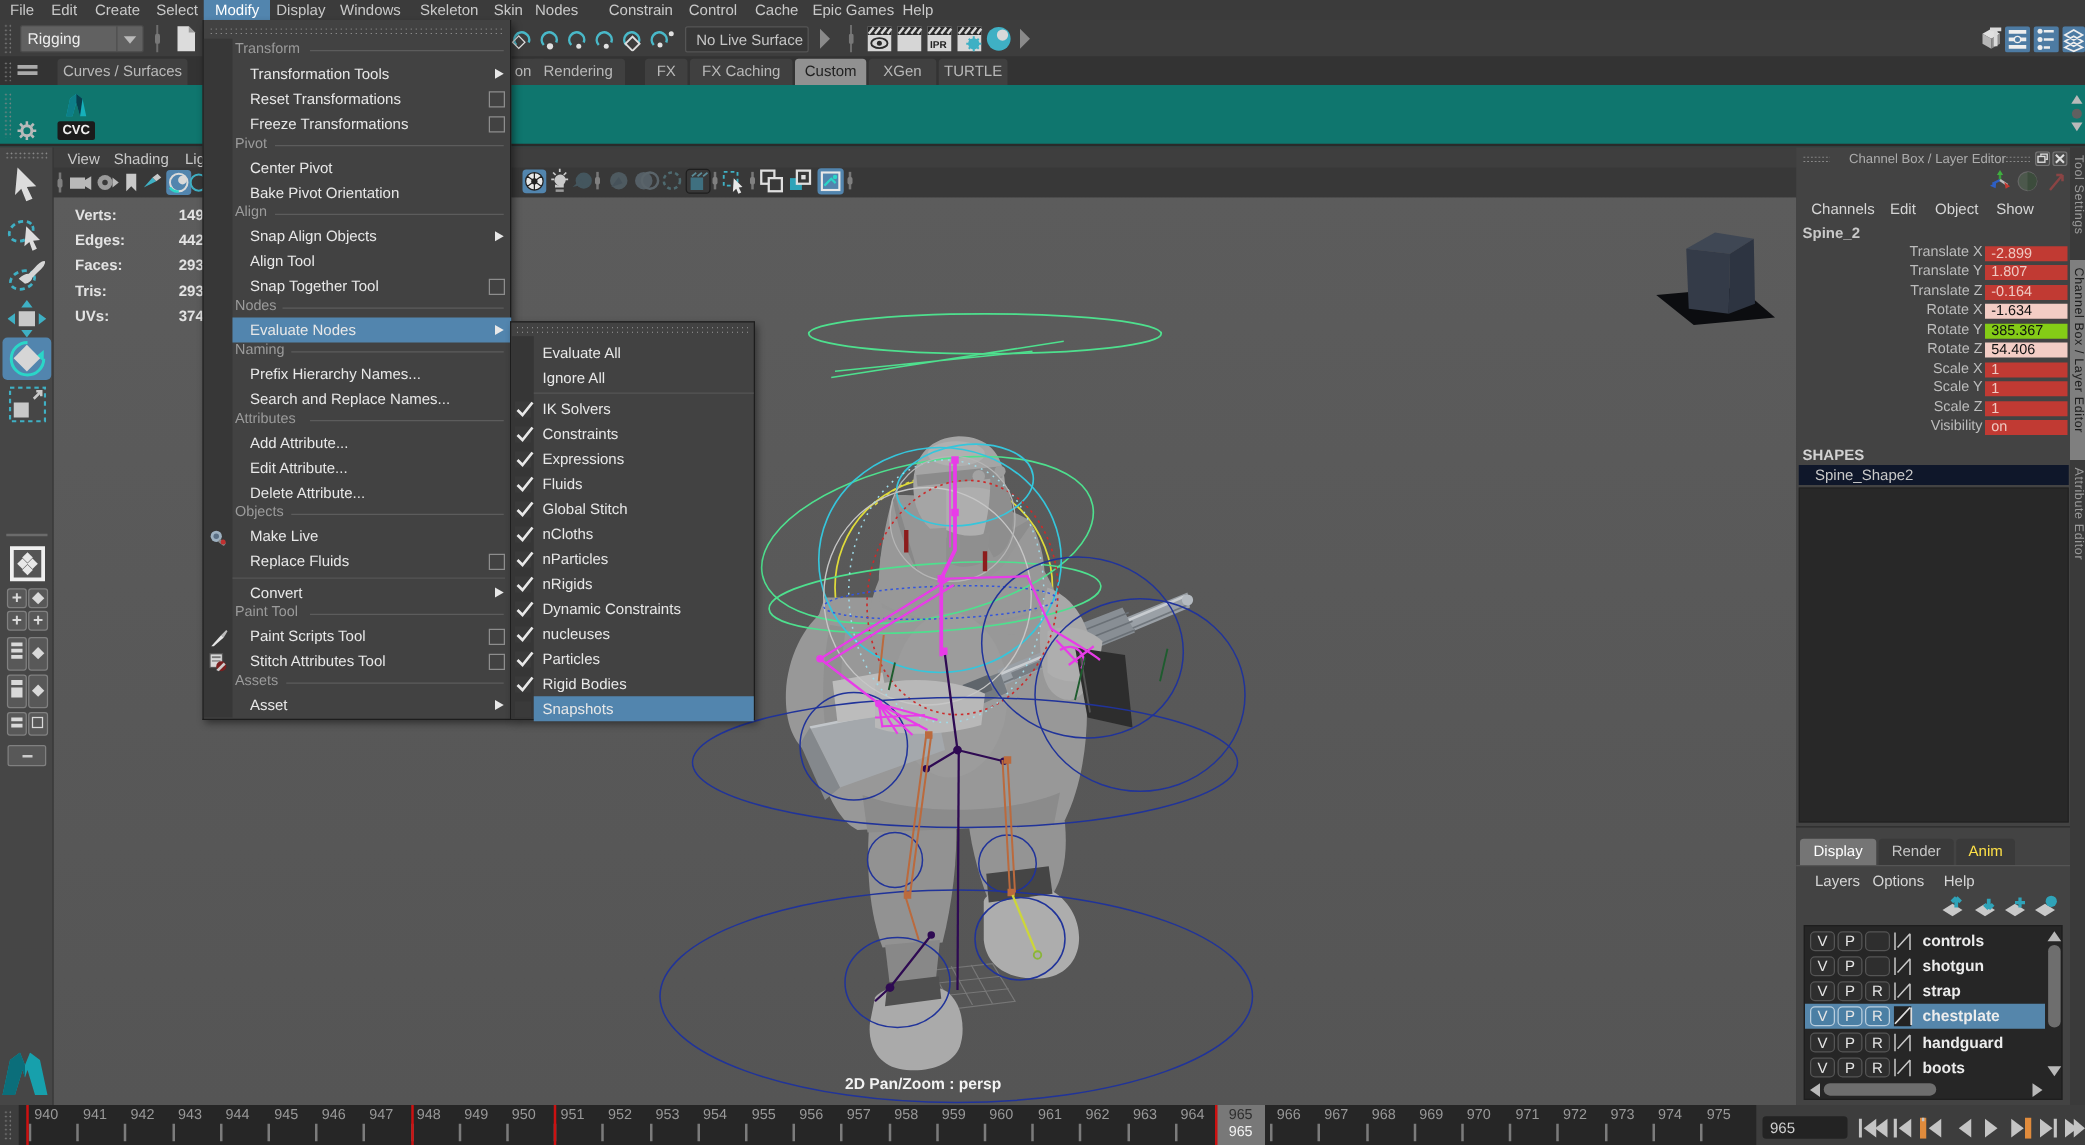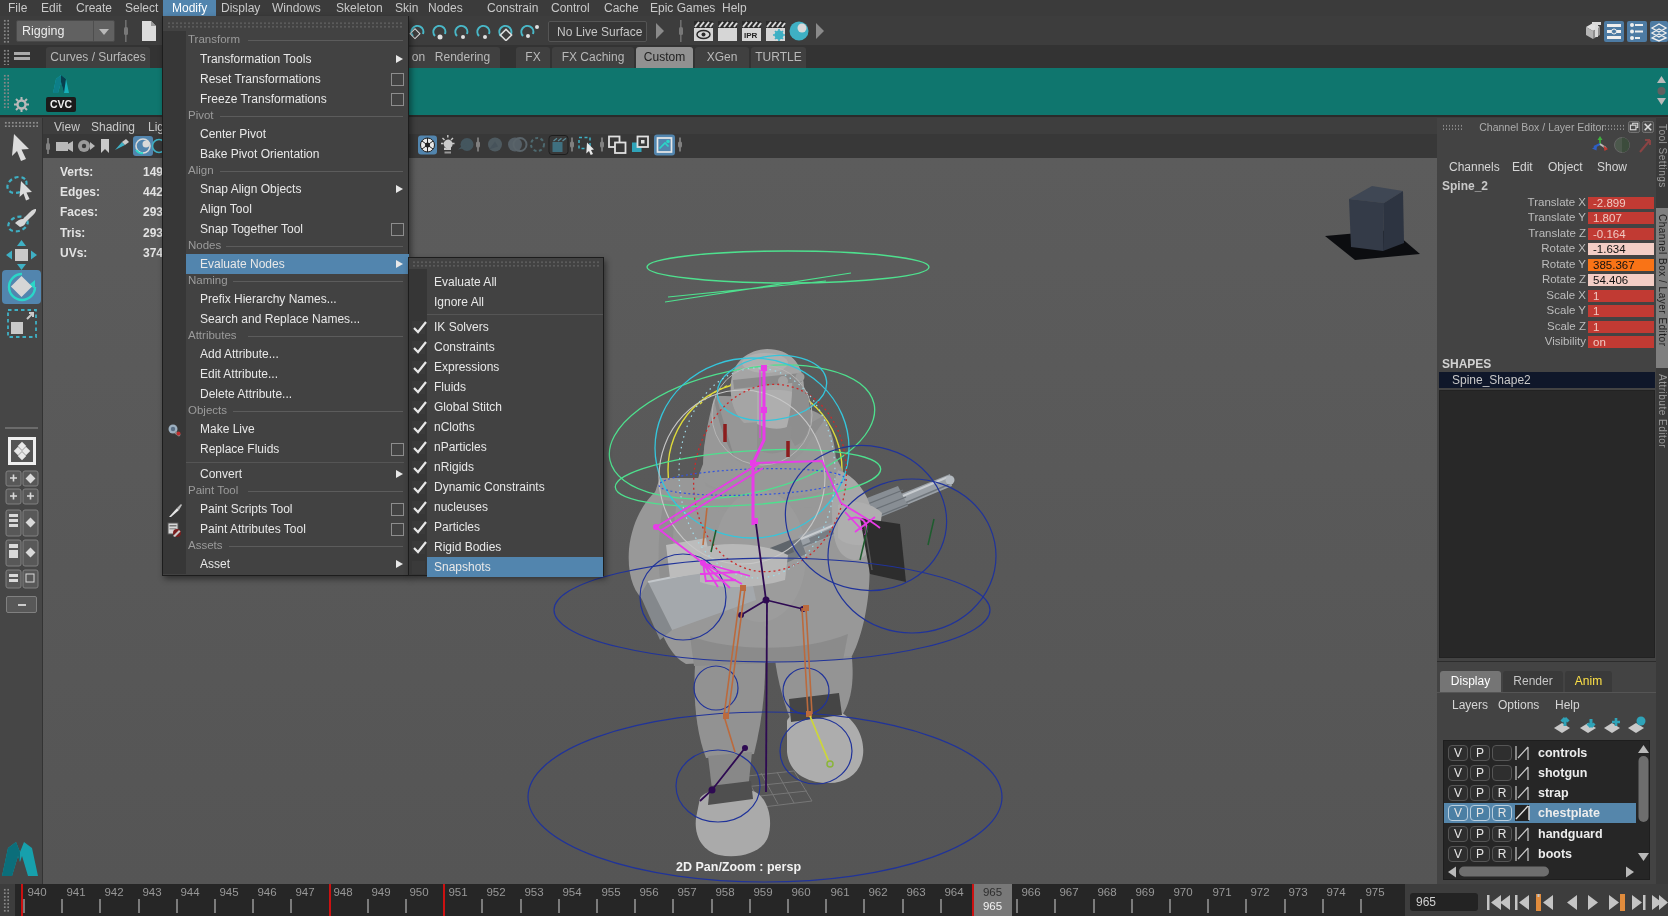--- a/index.html
+++ b/index.html
@@ -603,21 +603,21 @@
 
     <div class="chlabel" style="top:78px">Translate X</div>
       <div class="chval vred" style="top:79px">-2.899</div>
     <div class="chlabel" style="top:93px">Translate Y</div>
       <div class="chval vred" style="top:94px">1.807</div>
     <div class="chlabel" style="top:109px">Translate Z</div>
       <div class="chval vred" style="top:110px">-0.164</div>
     <div class="chlabel" style="top:124px">Rotate X</div>
       <div class="chval vpink" style="top:125px">-1.634</div>
     <div class="chlabel" style="top:140px">Rotate Y</div>
-      <div class="chval vpink" style="top:141px; background:#f97316;">385.367</div>
+      <div class="chval vpink" style="top:141px; background:#84cc16;">385.367</div>
     <div class="chlabel" style="top:155px">Rotate Z</div>
       <div class="chval vpink" style="top:156px">54.406</div>
     <div class="chlabel" style="top:171px">Scale X</div>
       <div class="chval vred" style="top:172px">1</div>
     <div class="chlabel" style="top:186px">Scale Y</div>
       <div class="chval vred" style="top:187px">1</div>
     <div class="chlabel" style="top:202px">Scale Z</div>
       <div class="chval vred" style="top:203px">1</div>
     <div class="chlabel" style="top:217px">Visibility</div>
       <div class="chval vred" style="top:218px">on</div>
@@ -893,21 +893,21 @@
     <div class="mrow" style="top:406px">Make Live</div>
     <div class="mrow" style="top:426px">Replace Fluids</div>
       <div class="mcheck" style="top:427px"></div>
     <div class="hline" style="left:23px;top:446px;width:218px;background:#555"></div>
     <div class="mrow" style="top:451px">Convert</div>
       <div class="marrow" style="top:454px"></div>
     <div class="mhead" style="top:468px">Paint Tool</div>
       <div class="hline" style="left:85px;top:475px;width:155px"></div>
     <div class="mrow" style="top:486px">Paint Scripts Tool</div>
       <div class="mcheck" style="top:487px"></div>
-    <div class="mrow" style="top:506px">Paint Attributes Tool</div>
+    <div class="mrow" style="top:506px">Stitch Attributes Tool</div>
       <div class="mcheck" style="top:507px"></div>
     <div class="mhead" style="top:523px">Assets</div>
       <div class="hline" style="left:66px;top:530px;width:174px"></div>
     <div class="mrow" style="top:541px">Asset</div>
       <div class="marrow" style="top:544px"></div>
 
     <svg style="position:absolute;left:4px;top:406px" width="16" height="16" viewBox="0 0 16 16">
       <circle cx="6" cy="7" r="4.5" fill="#9db0c0"></circle>
         <circle cx="6" cy="7" r="2.2" fill="#5a6f85"></circle>
       <rect x="9" y="9" width="6" height="3" rx="1" transform="rotate(35 9 9)" fill="#888"></rect>

